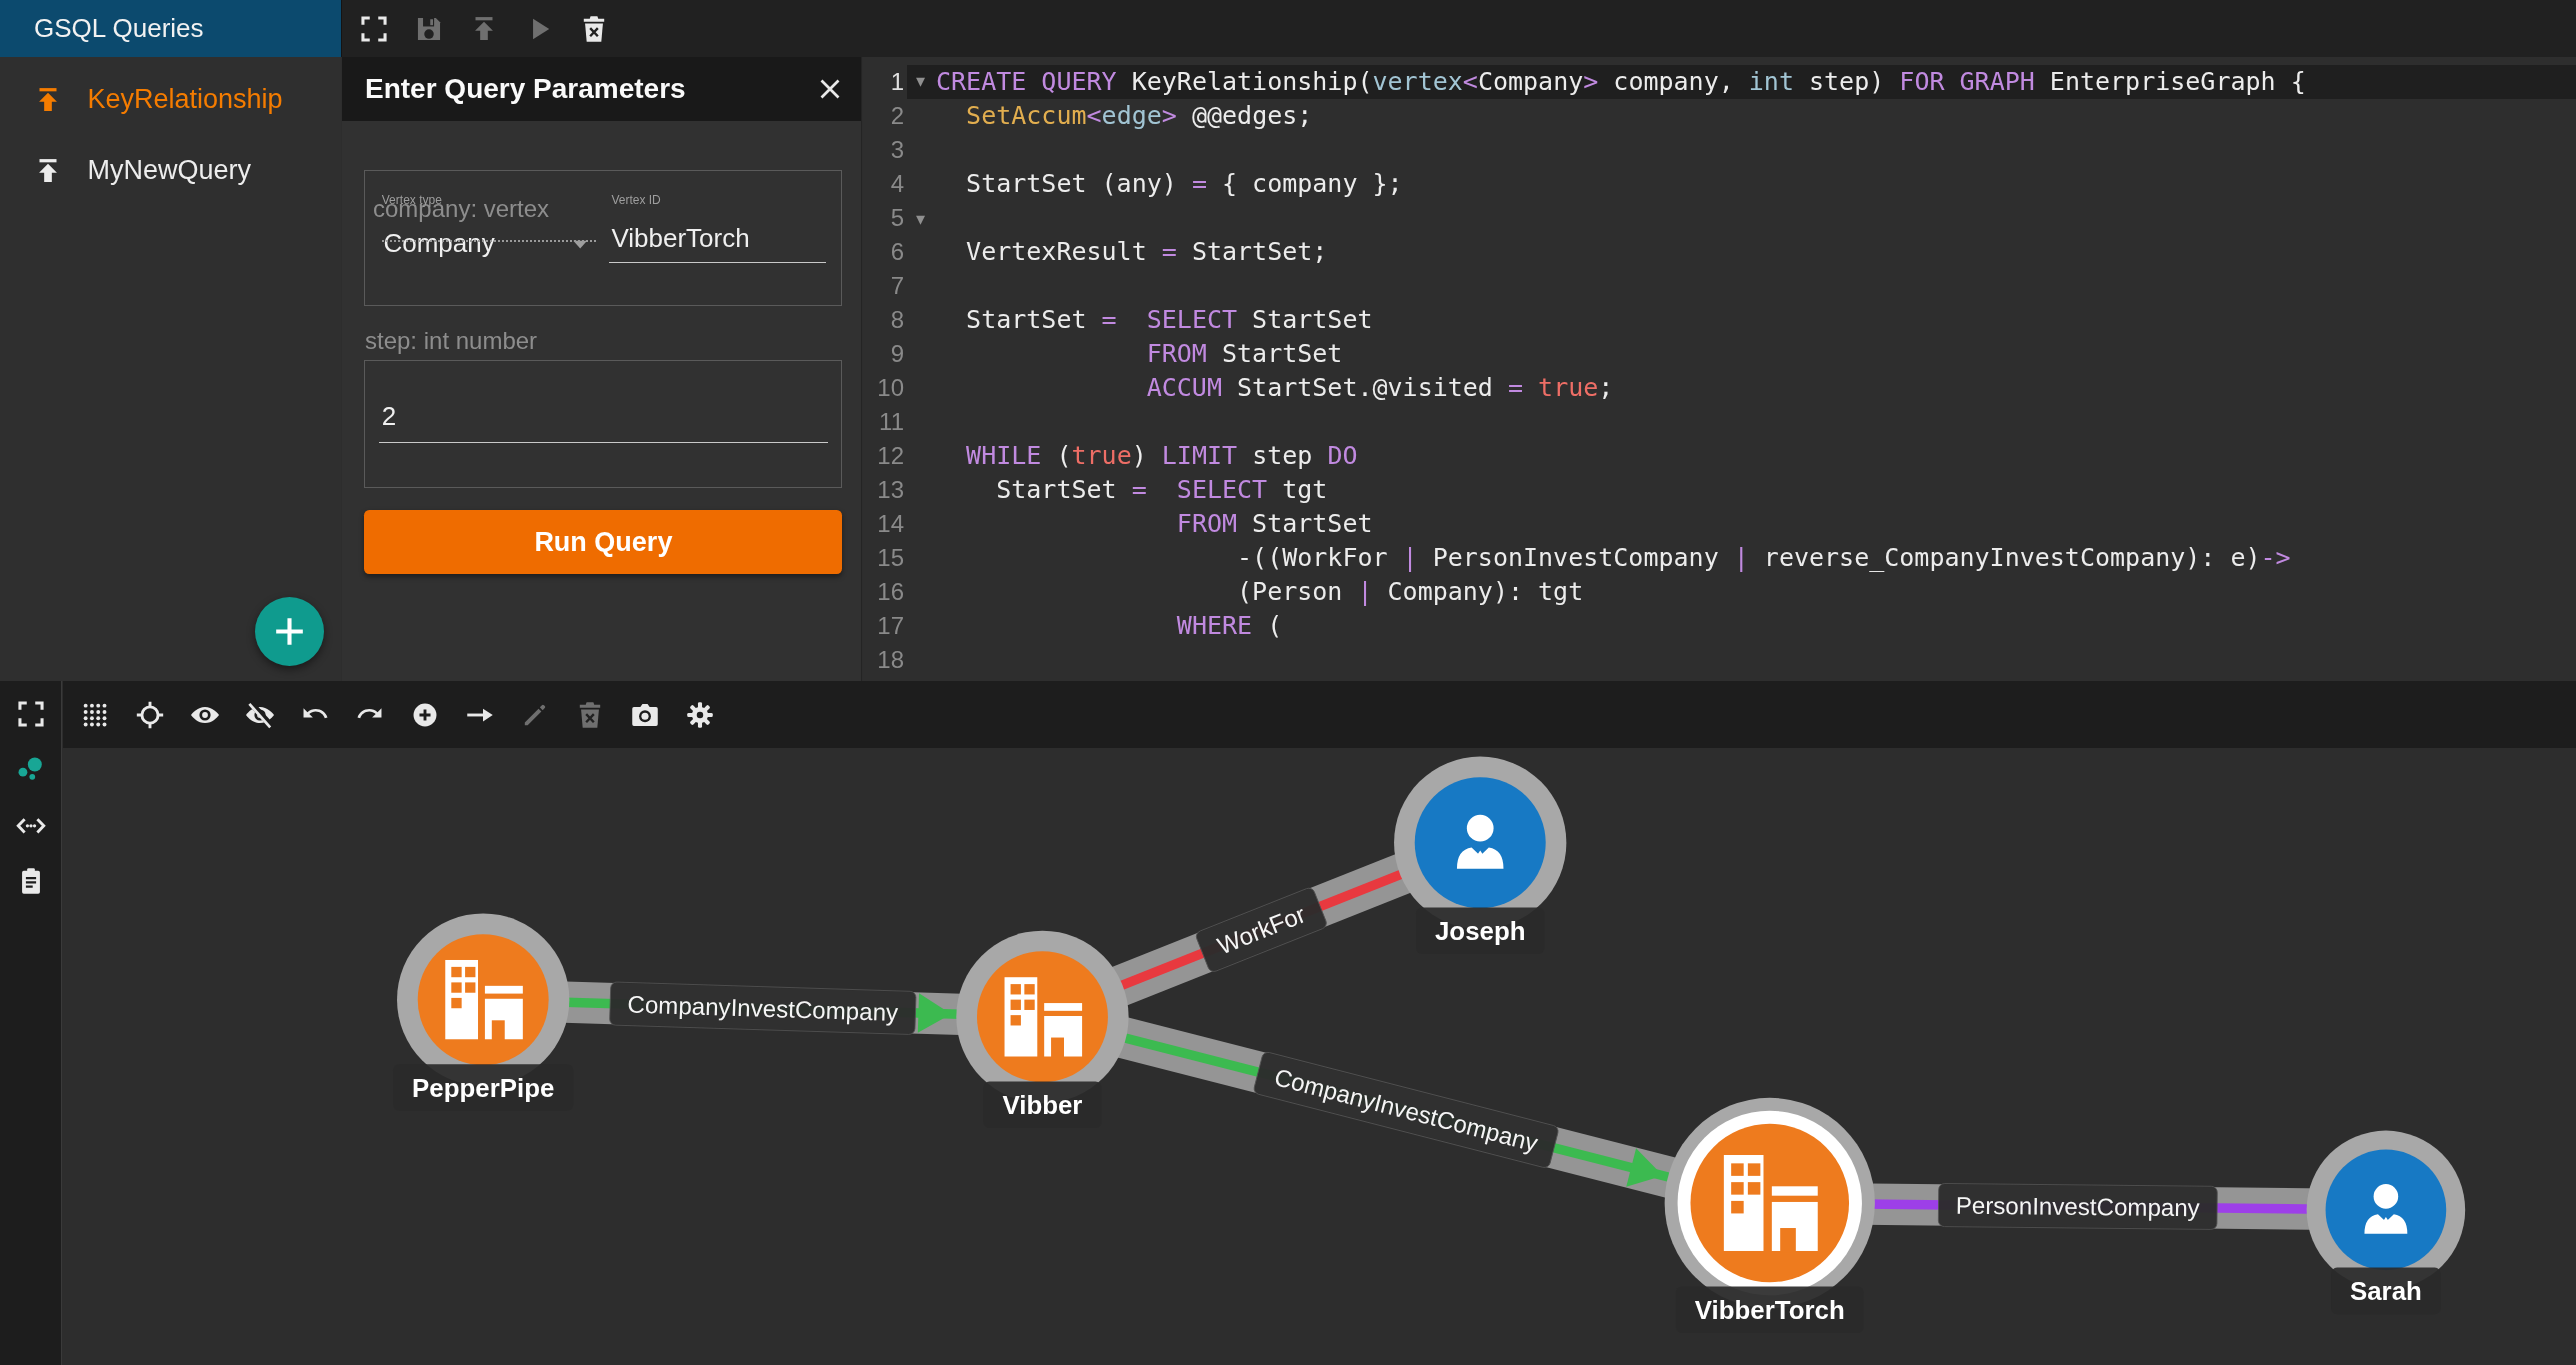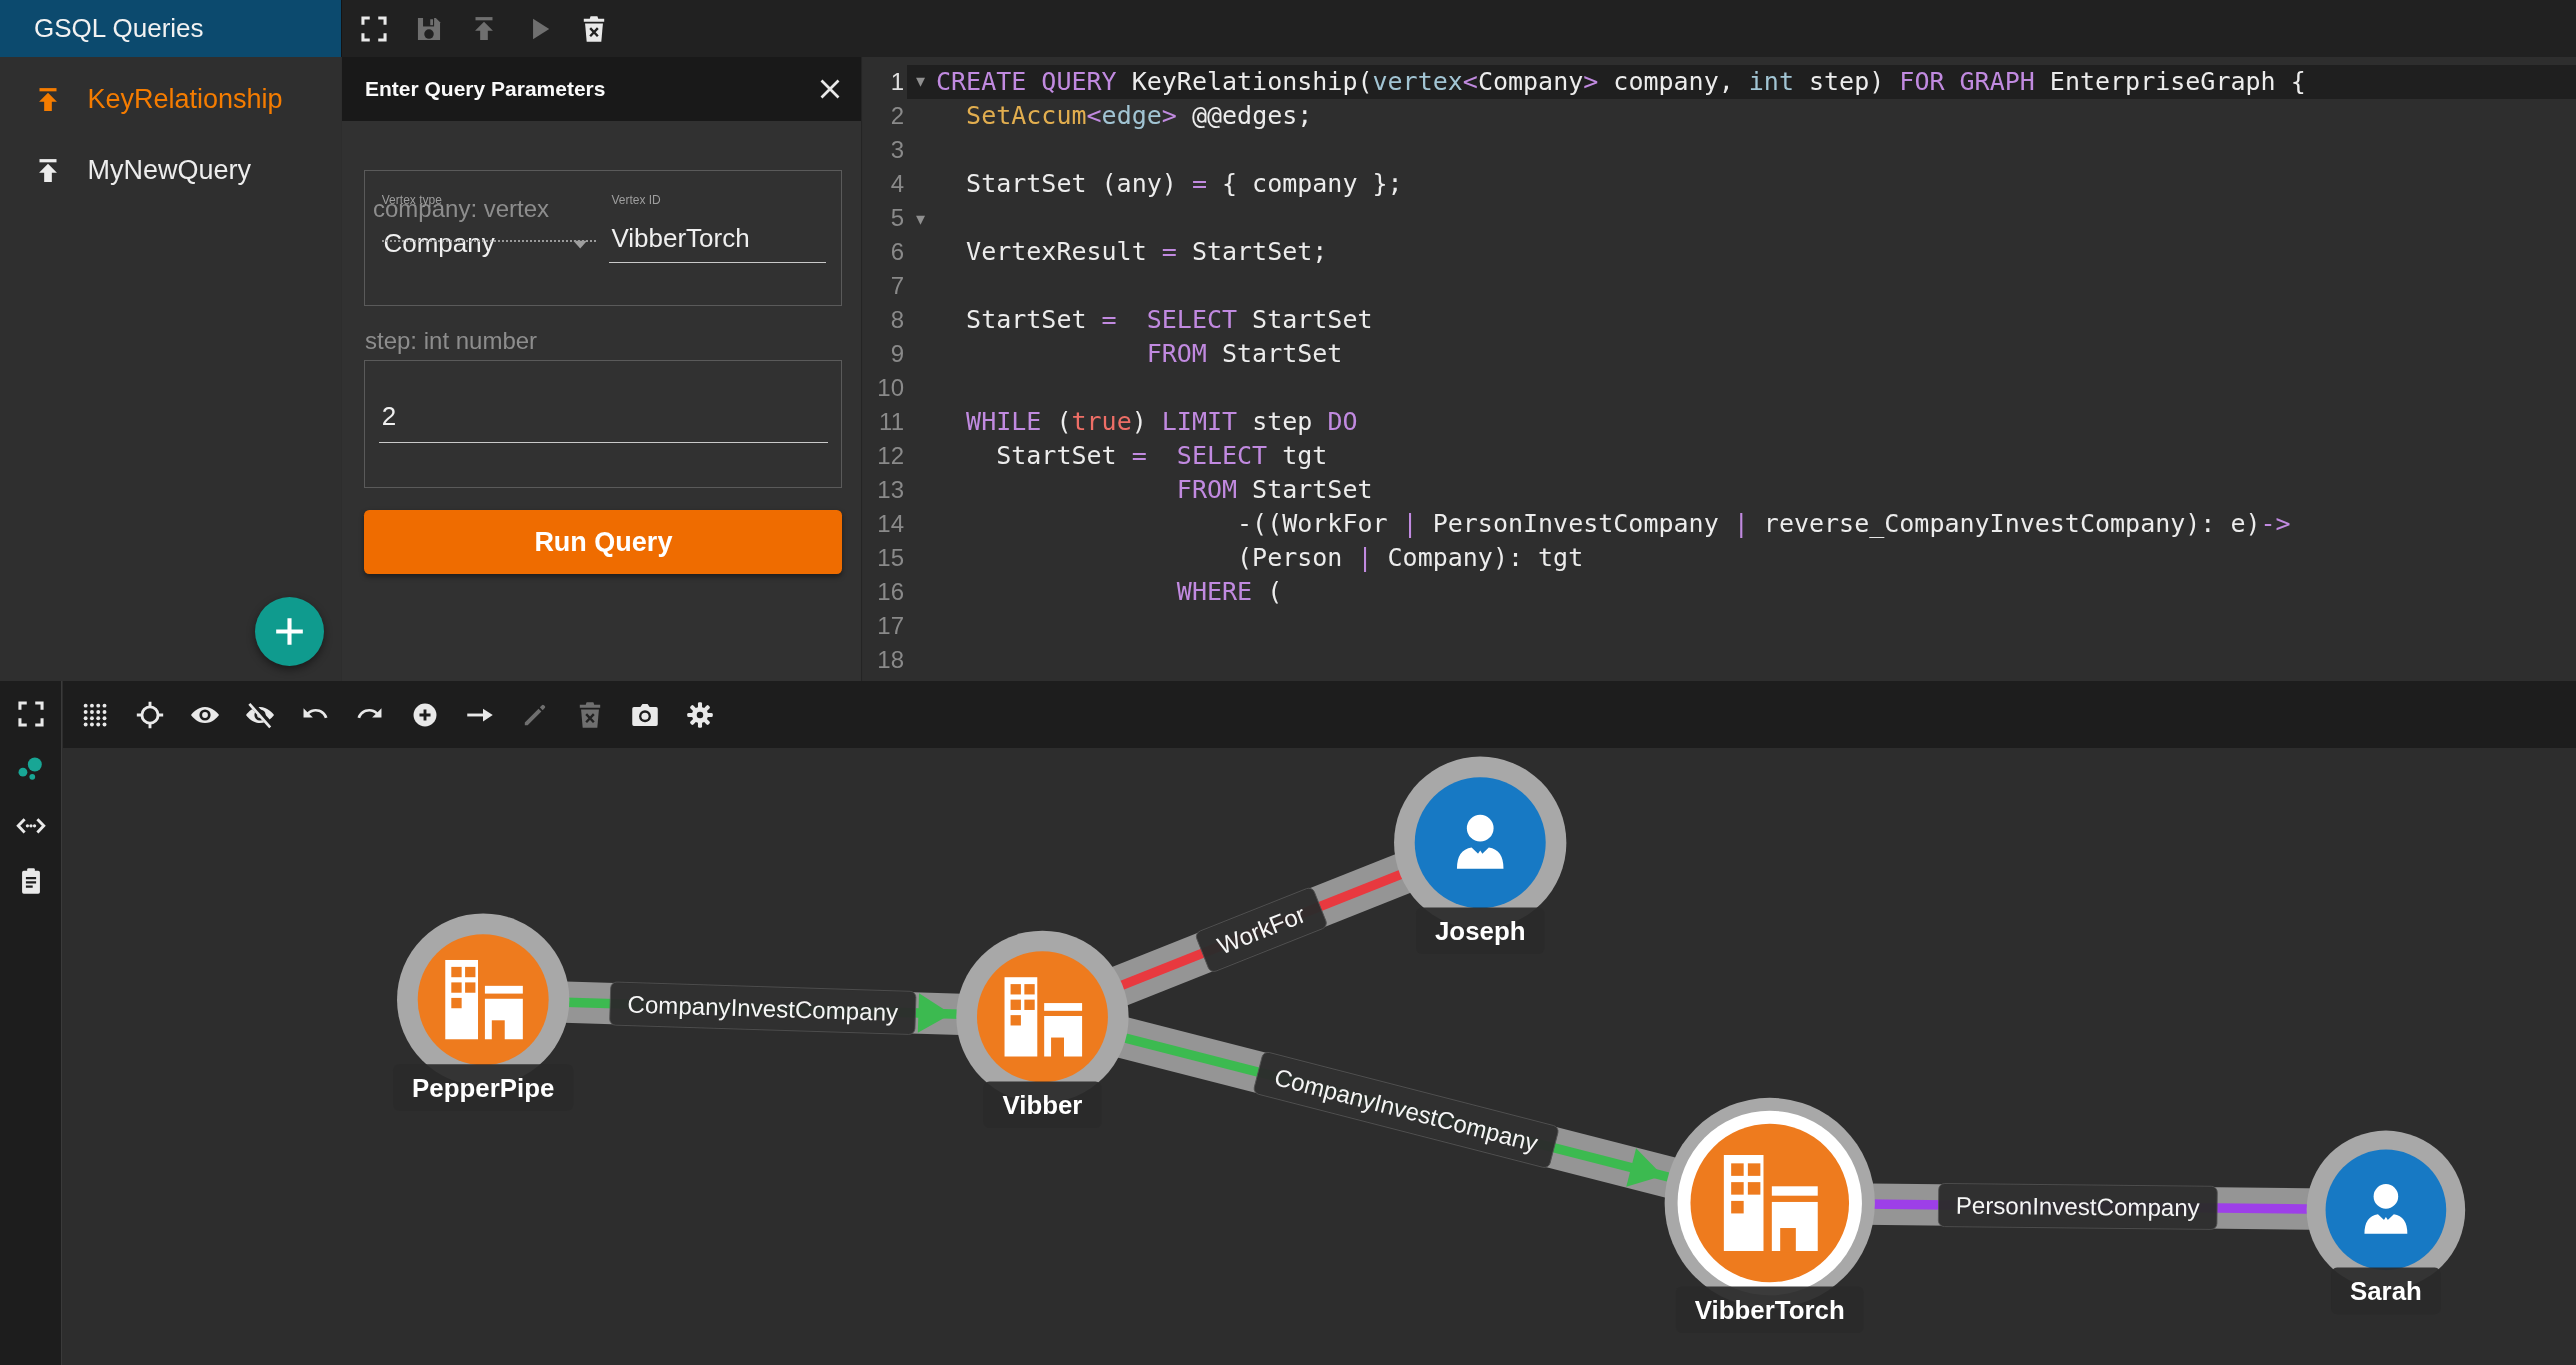--- a/index.html
+++ b/index.html
@@ -27,21 +27,21 @@
     align-items:center;cursor:pointer;color:#ededed;}
   .query-item .q-icon{width:34px;height:34px;margin-left:31px;}
   .query-item .q-label{margin-left:22.4px;font-size:27px;font-weight:400;}
   .query-item.active{color:#f57c00;}
 
   
   .params-panel{left:342px;top:57px;width:520px;height:624px;background:#313131;
     border-right:0.9px solid #242424;box-sizing:border-box;}
   .pp-header{position:absolute;left:0;top:0;width:100%;height:64px;background:#191919;
     display:flex;align-items:center;}
-  .pp-title{padding-left:23px;font-size:21px;font-weight:600;color:#fafafa;}
+  .pp-title{padding-left:23px;font-size:28px;font-weight:600;color:#fafafa;}
   .pp-close{position:absolute;right:14px;top:14.7px;}
   .pp-label{position:absolute;font-size:24px;color:#8d8d8d;}
   .pp-box{position:absolute;border:0.9px solid #5a5a5a;box-sizing:border-box;}
   .pp-small{position:absolute;font-size:12px;color:#9e9e9e;}
   .pp-value{position:absolute;font-size:26px;color:#efefef;background:transparent;
     border:none;outline:none;padding:0;font-family:"Liberation Sans",sans-serif;}
   .u-dotted{position:absolute;border-bottom:2.6px dotted #9a9a9a;}
   .u-solid{position:absolute;border-bottom:1.7px solid #c9c9c9;}
   .pp-caret{position:absolute;color:#9e9e9e;width:22.4px;height:22.4px;}
   .run-btn{position:absolute;background:#ef6c00;border:none;border-radius:5.2px;
@@ -201,20 +201,21 @@
     <div class="code-col" id="code-col">
         <div class="code-line"><span class="tok-kw">CREATE QUERY</span><span class="tok-pl"> KeyRelationship(</span><span class="tok-bt">vertex</span><span class="tok-kw">&lt;</span><span class="tok-pl">Company</span><span class="tok-kw">&gt;</span><span class="tok-pl"> company, </span><span class="tok-bt">int</span><span class="tok-pl"> step) </span><span class="tok-kw">FOR GRAPH</span><span class="tok-pl"> EnterpriseGraph {</span></div>
         <div class="code-line"><span class="tok-pl">  </span><span class="tok-ty">SetAccum</span><span class="tok-kw">&lt;</span><span class="tok-bt">edge</span><span class="tok-kw">&gt;</span><span class="tok-pl"> @@edges;</span></div>
         <div class="code-line"></div>
         <div class="code-line"><span class="tok-pl">  StartSet (any) </span><span class="tok-kw">=</span><span class="tok-pl"> { company };</span></div>
         <div class="code-line"></div>
         <div class="code-line"><span class="tok-pl">  VertexResult </span><span class="tok-kw">=</span><span class="tok-pl"> StartSet;</span></div>
         <div class="code-line"></div>
         <div class="code-line"><span class="tok-pl">  StartSet </span><span class="tok-kw">=</span><span class="tok-pl">  </span><span class="tok-kw">SELECT</span><span class="tok-pl"> StartSet</span></div>
         <div class="code-line"><span class="tok-pl">              </span><span class="tok-kw">FROM</span><span class="tok-pl"> StartSet</span></div>
+        <div class="code-line"><span class="tok-pl">              </span><span class="tok-kw">ACCUM</span><span class="tok-pl"> StartSet.@visited </span><span class="tok-kw">=</span><span class="tok-pl"> </span><span class="tok-li">true</span><span class="tok-pl">;</span></div>
         <div class="code-line"></div>
         <div class="code-line"><span class="tok-pl">  </span><span class="tok-kw">WHILE</span><span class="tok-pl"> (</span><span class="tok-li">true</span><span class="tok-pl">) </span><span class="tok-kw">LIMIT</span><span class="tok-pl"> step </span><span class="tok-kw">DO</span></div>
         <div class="code-line"><span class="tok-pl">    StartSet </span><span class="tok-kw">=</span><span class="tok-pl">  </span><span class="tok-kw">SELECT</span><span class="tok-pl"> tgt</span></div>
         <div class="code-line"><span class="tok-pl">                </span><span class="tok-kw">FROM</span><span class="tok-pl"> StartSet</span></div>
         <div class="code-line"><span class="tok-pl">                    -((WorkFor </span><span class="tok-kw">|</span><span class="tok-pl"> PersonInvestCompany </span><span class="tok-kw">|</span><span class="tok-pl"> reverse_CompanyInvestCompany): e)</span><span class="tok-kw">-&gt;</span></div>
         <div class="code-line"><span class="tok-pl">                    (Person </span><span class="tok-kw">|</span><span class="tok-pl"> Company): tgt</span></div>
         <div class="code-line"><span class="tok-pl">                </span><span class="tok-kw">WHERE</span><span class="tok-pl"> (</span></div>
       </div>
   <div class="fold" style="top: 7.8px;">▾</div>
       <div class="fold" style="top: 146px;">▾</div>

